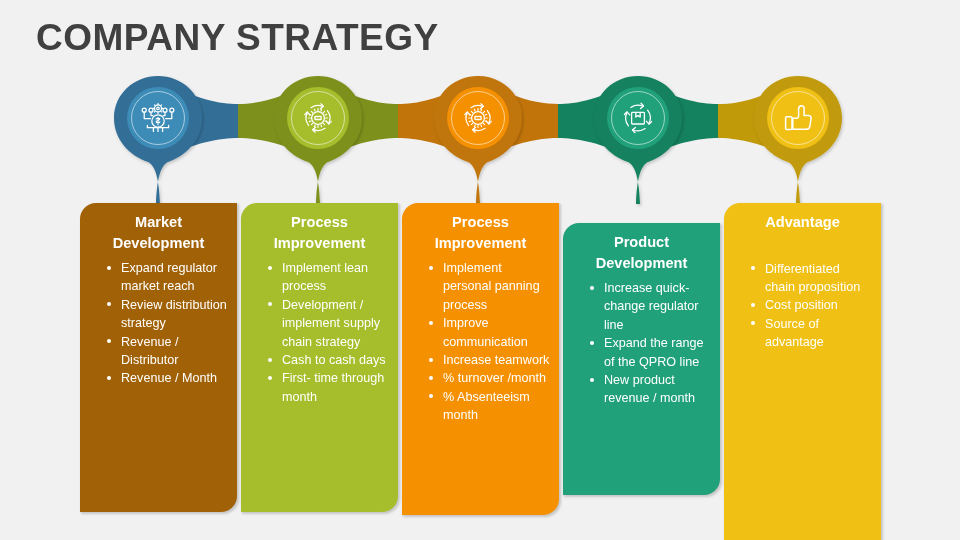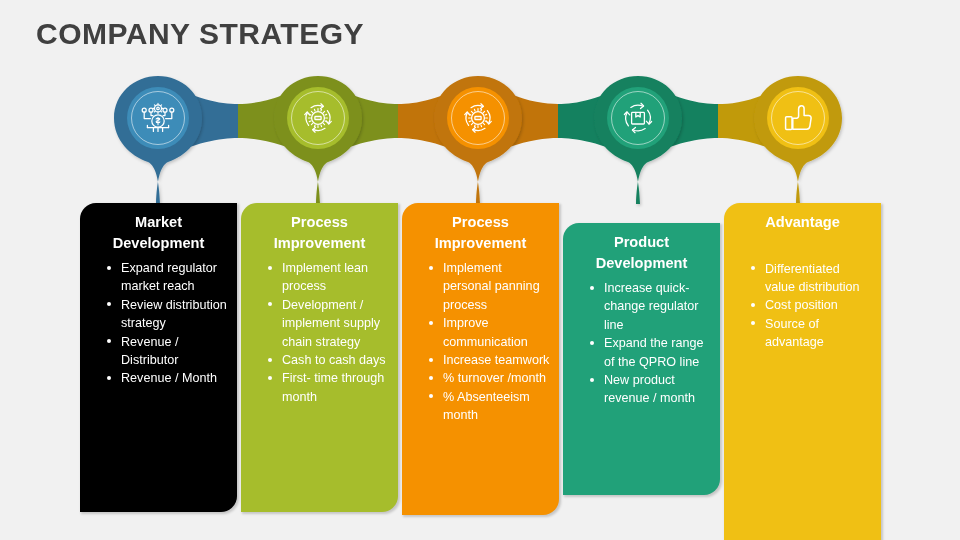--- a/index.html
+++ b/index.html
@@ -22,21 +22,21 @@
     width: 960px;
     height: 540px;
     background: #f1f1f1;
   }
 
   
   #page-title {
     position: absolute;
     left: 36px;
     top: 17px;
-    font-size: 30px;
+    font-size: 37px;
     font-weight: bold;
     letter-spacing: 0.5px;
     color: #404040;
     white-space: nowrap;
   }
 
   
   #pin-layer {
     position: absolute;
     left: 0; top: 60px;
@@ -81,21 +81,21 @@
     position: absolute;
     left: 3px;
     top: 6.5px;
     width: 4px;
     height: 4px;
     border-radius: 50%;
     background: #ffffff;
   }
 
   
-  #card-0 { left: 80px;  height: 309px; background: #000000; }
+  #card-0 { left: 80px;  height: 309px; background: #a16207; }
   #card-1 { left: 241px; height: 309px; background: #a6bd2c; }
   #card-2 { left: 402px; height: 312px; background: #f59100; }
   #card-3 { left: 563px; height: 272px; background: #21a179; margin-top: 20px; }
   #card-4 { left: 724px; height: 360px; background: #f0c014; }
 
   
   #card-4 .bullets { padding-top: 27px; }
 </style>
 </head>
 <body>
@@ -327,19 +327,19 @@
       <li><span class="b-dot"></span><span>Expand the range of the QPRO line</span></li>
       <li><span class="b-dot"></span><span>New product revenue / month</span></li>
     </ul>
   </div>
 
   <div class="card" id="card-4">
     <div class="card-title">
       <div>Advantage</div>
     </div>
     <ul class="bullets">
-      <li><span class="b-dot"></span><span>Differentiated value distribution</span></li>
+      <li><span class="b-dot"></span><span>Differentiated chain proposition</span></li>
       <li><span class="b-dot"></span><span>Cost position</span></li>
       <li><span class="b-dot"></span><span>Source of advantage</span></li>
     </ul>
   </div>
 
 </div>
 
 </body></html>

